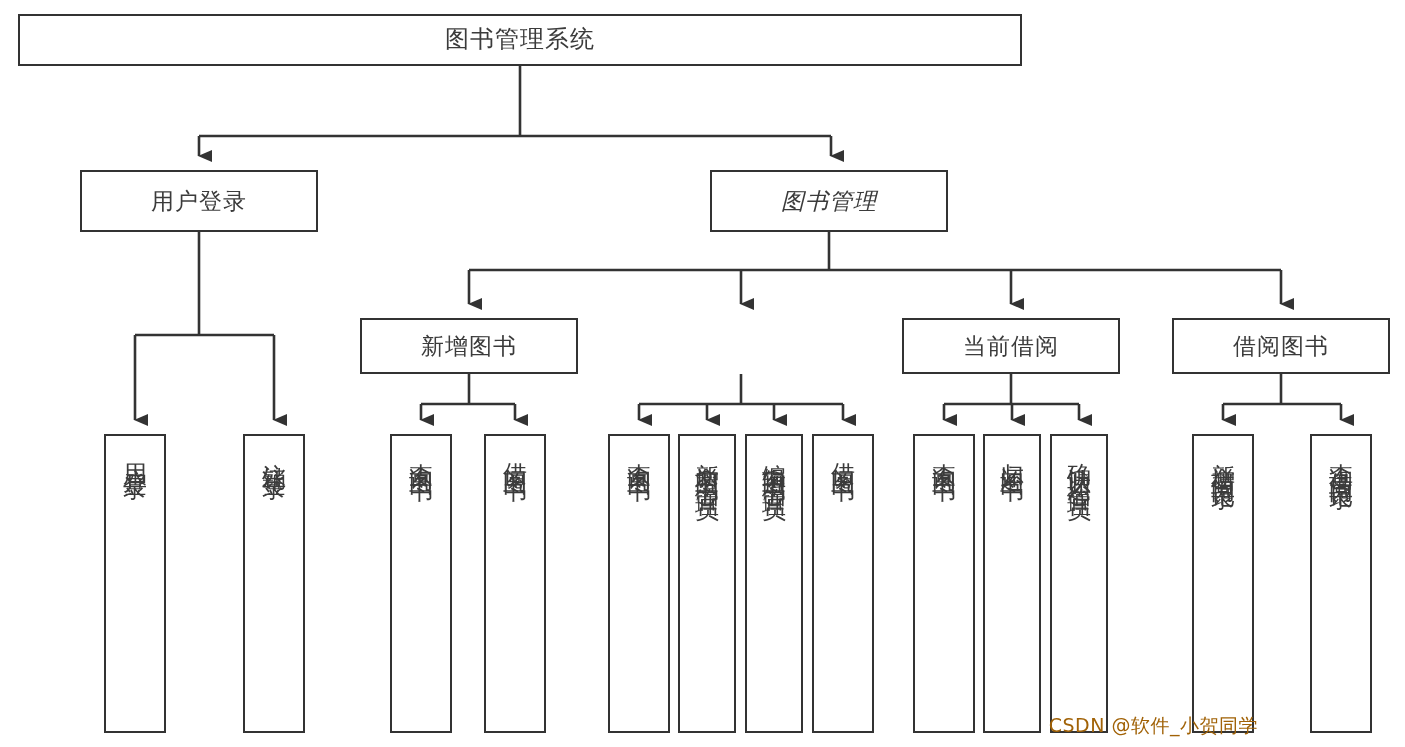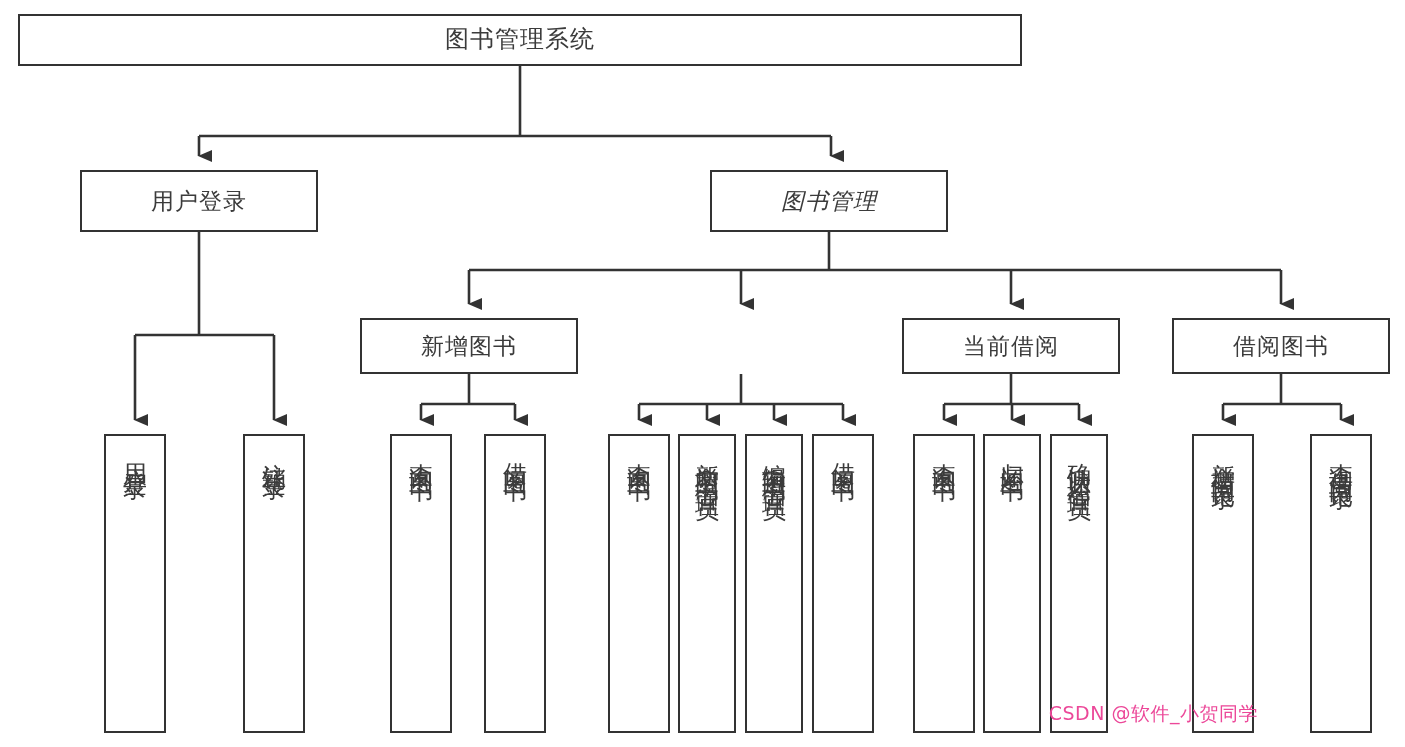--- a/index.html
+++ b/index.html
@@ -54,22 +54,22 @@
     text-orientation: upright;
     font-size: 24px;
     letter-spacing: 5px;
     line-height: 1;
     white-space: nowrap;
   }
   .node.root .label { font-size: 24px; }
   .watermark {
     position: absolute;
     right: 8px;
-    bottom: 20px;
-    color: #ec4899;
+    bottom: 8px;
+    color: #a16207;
     font-size: 19px;
     letter-spacing: 0.5px;
     white-space: nowrap;
     pointer-events: none;
   }
 </style>
 </head>
 <body>
 
 <div id="diagram-root">

